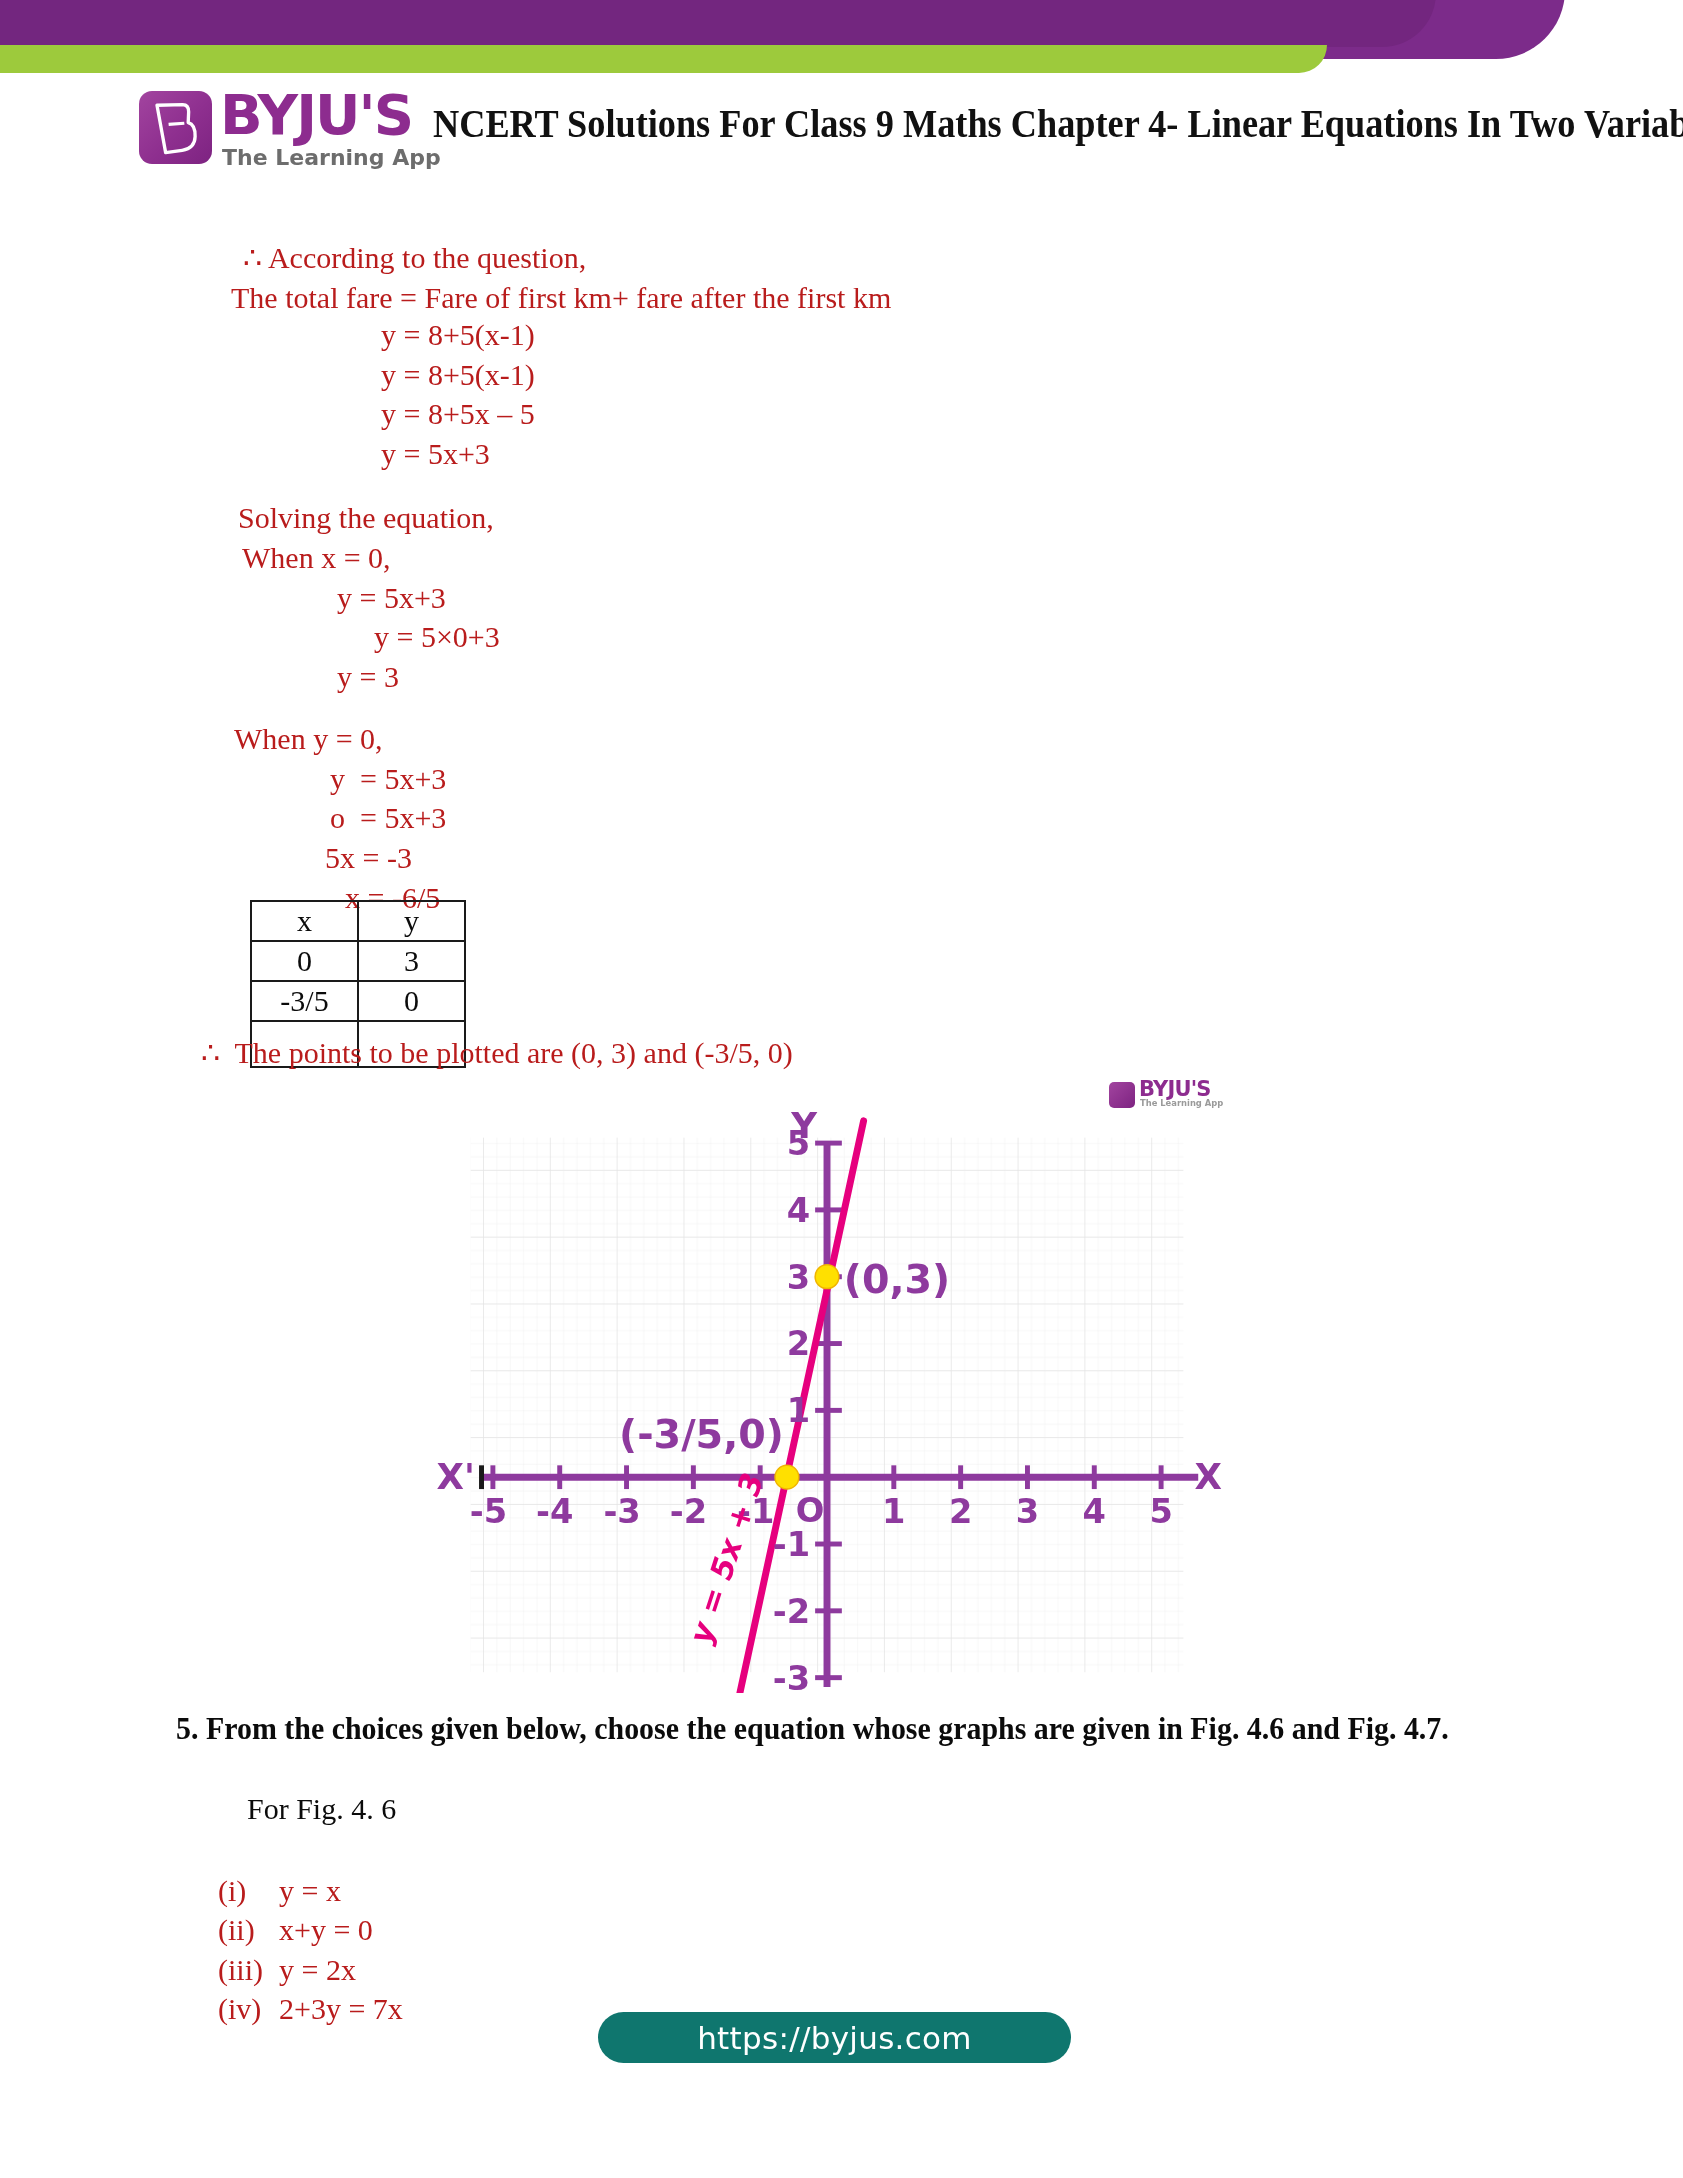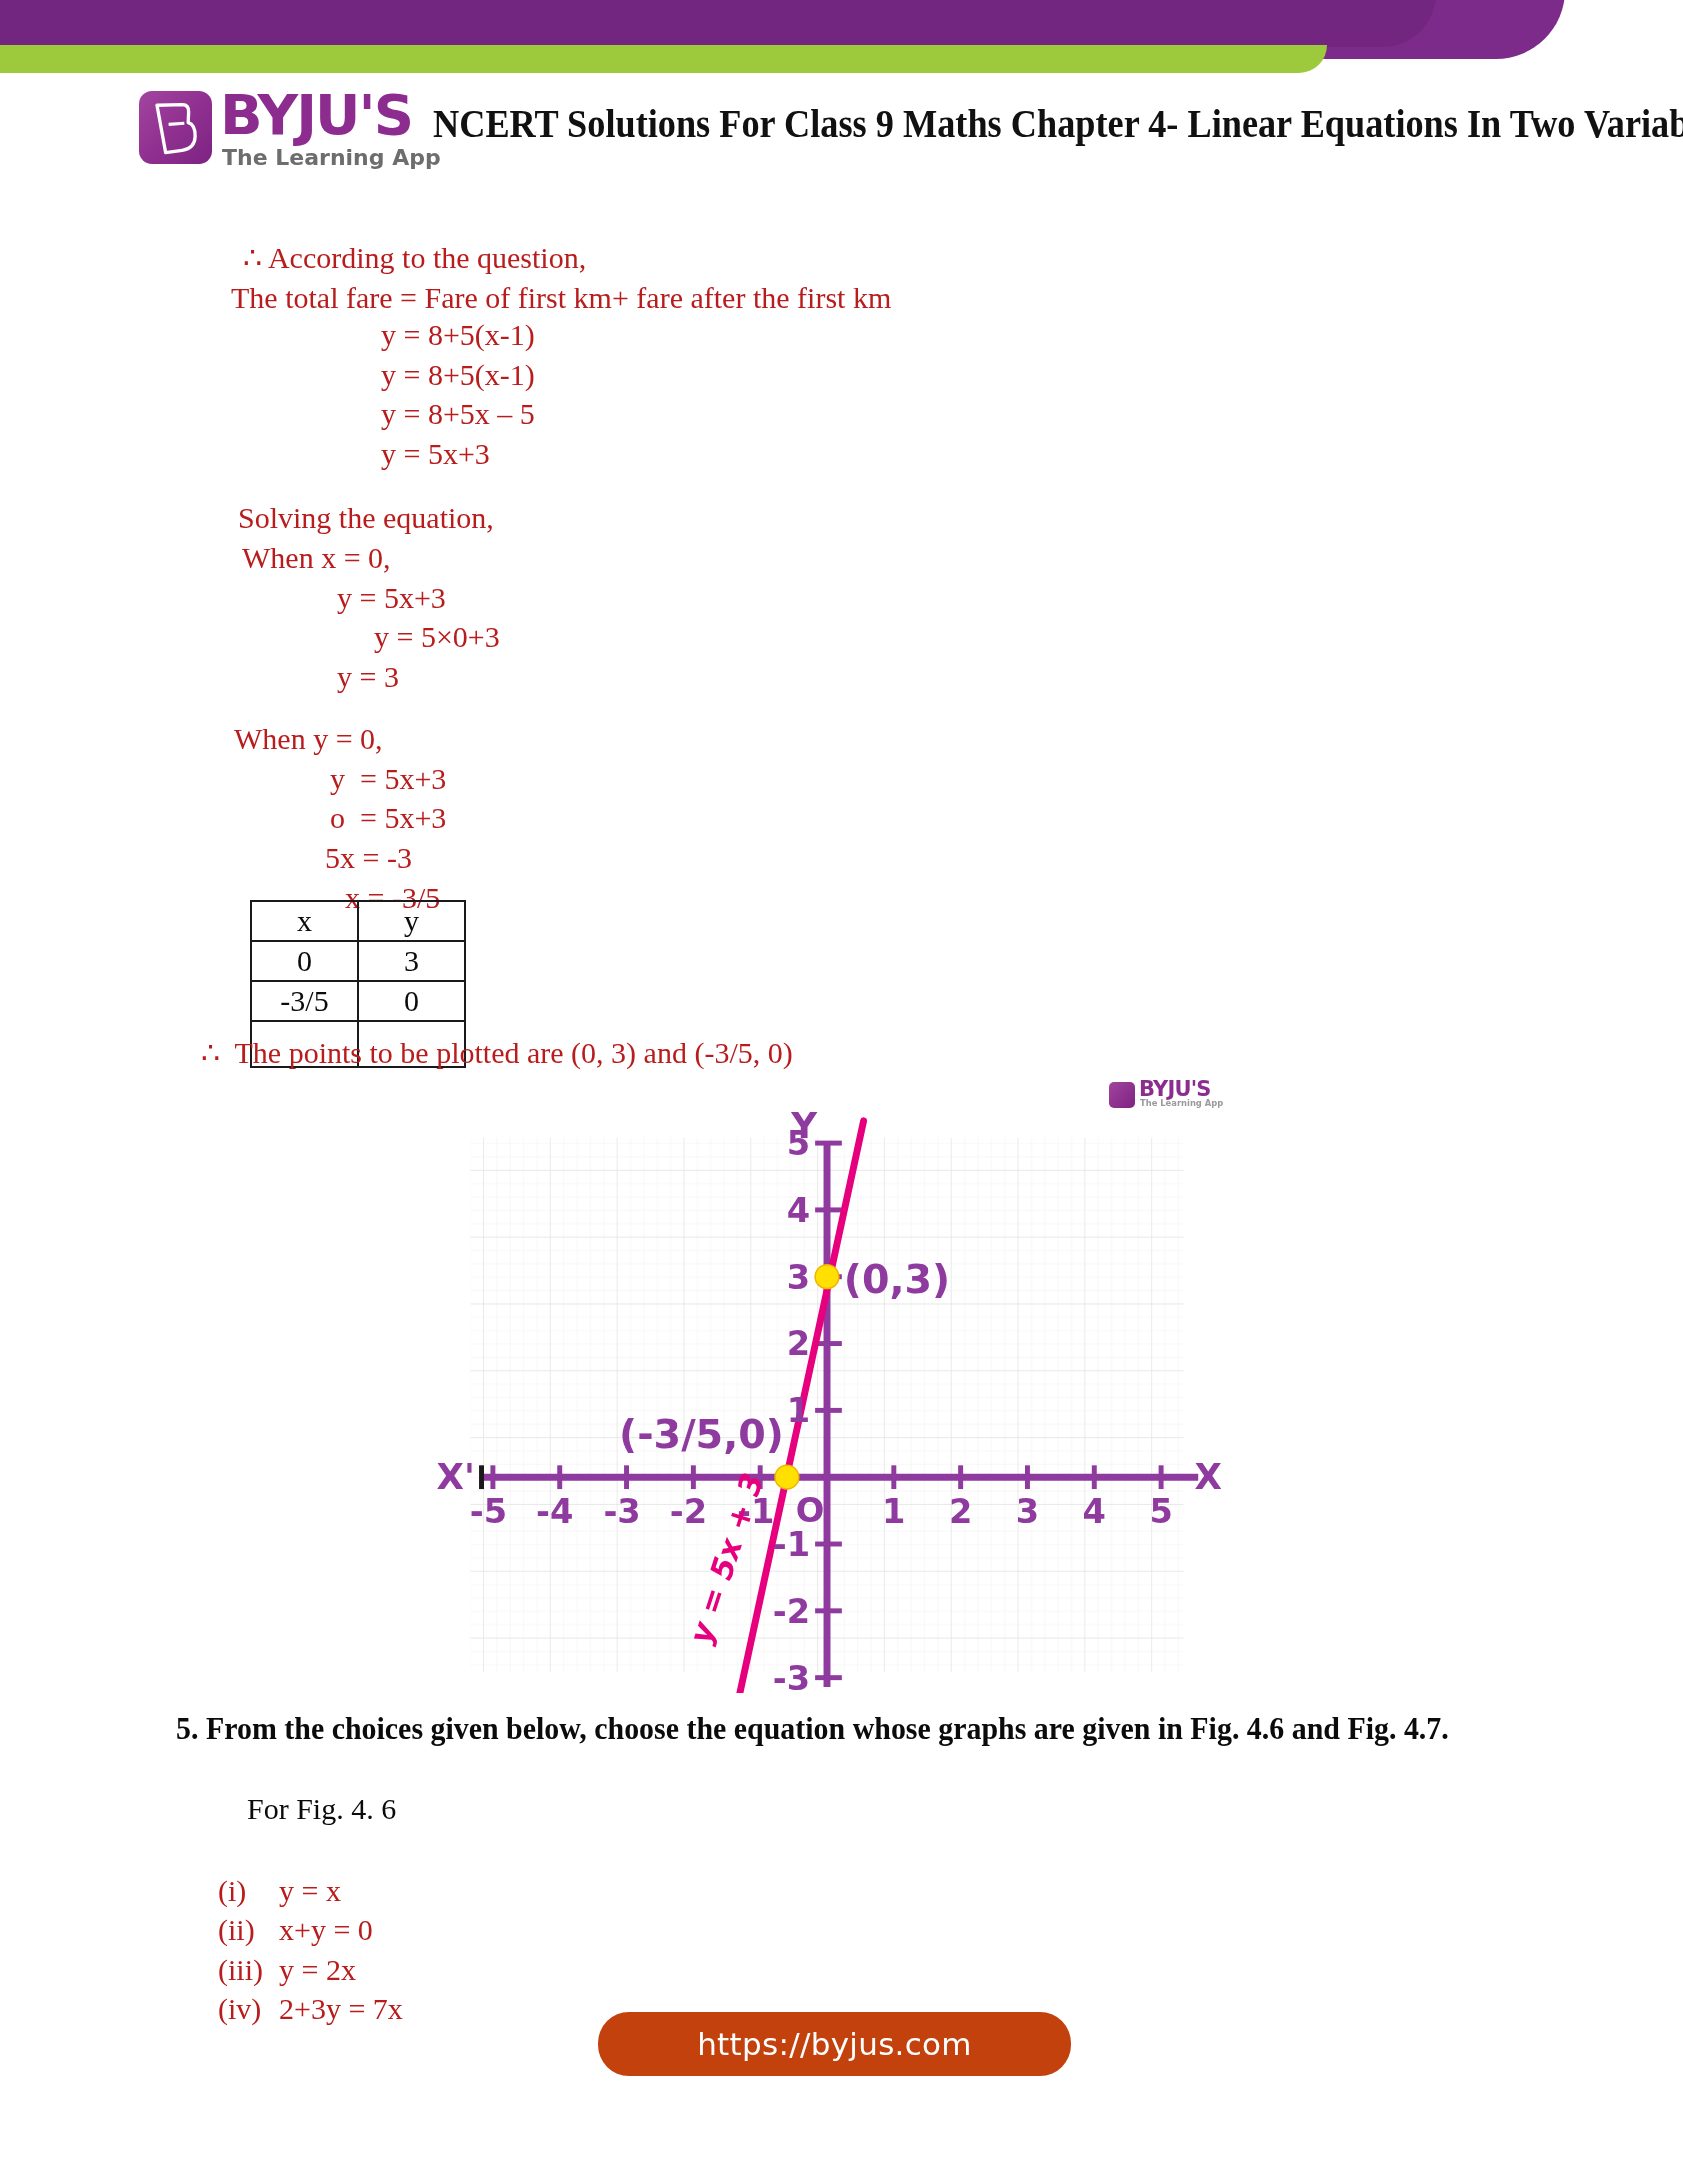--- a/index.html
+++ b/index.html
@@ -234,23 +234,23 @@
     display: inline-block;
     width: 61px;
   }
 
   
   .footer-btn {
     position: absolute;
     left: 598px;
     top: 2012px;
     width: 473px;
-    height: 64px;
+    height: 51px;
     border-radius: 31px;
-    background: #c2410c;
+    background: #0f766e;
     display: flex;
     align-items: center;
     justify-content: center;
   }
   .footer-btn span {
     font-family: "DejaVu Sans", sans-serif;
     font-size: 31px;
     color: #ffffff;
     letter-spacing: 0.3px;
   }
@@ -289,21 +289,21 @@
   <div class="blk ln" style="left:238px; top:260px;">Solving the equation,</div>
   <div class="blk ln" style="left:234px; top:300px;margin-left:8px;">When x = 0,</div>
   <div class="blk ln" style="left:337px; top:340px;">y = 5x+3</div>
   <div class="blk ln" style="left:337px; top:379px;margin-left:37px;">y = 5×0+3</div>
   <div class="blk ln" style="left:337px; top:419px;">y = 3</div>
 
   <div class="blk ln" style="left:234px; top:481px;">When y = 0,</div>
   <div class="blk ln" style="left:330px; top:521px;">y  = 5x+3</div>
   <div class="blk ln" style="left:330px; top:560px;">o  = 5x+3</div>
   <div class="blk ln" style="left:325px; top:600px;">5x = -3</div>
-  <div class="blk ln" style="left:345px; top:640px;">x = -3/5</div>
+  <div class="blk ln" style="left:345px; top:640px;">x = -6/5</div>
 </div>
 
 <table class="xy-table">
   <tbody>
       <tr>
     <td>x</td>
     <td>y</td>
   </tr>
   <tr>
     <td>0</td>

